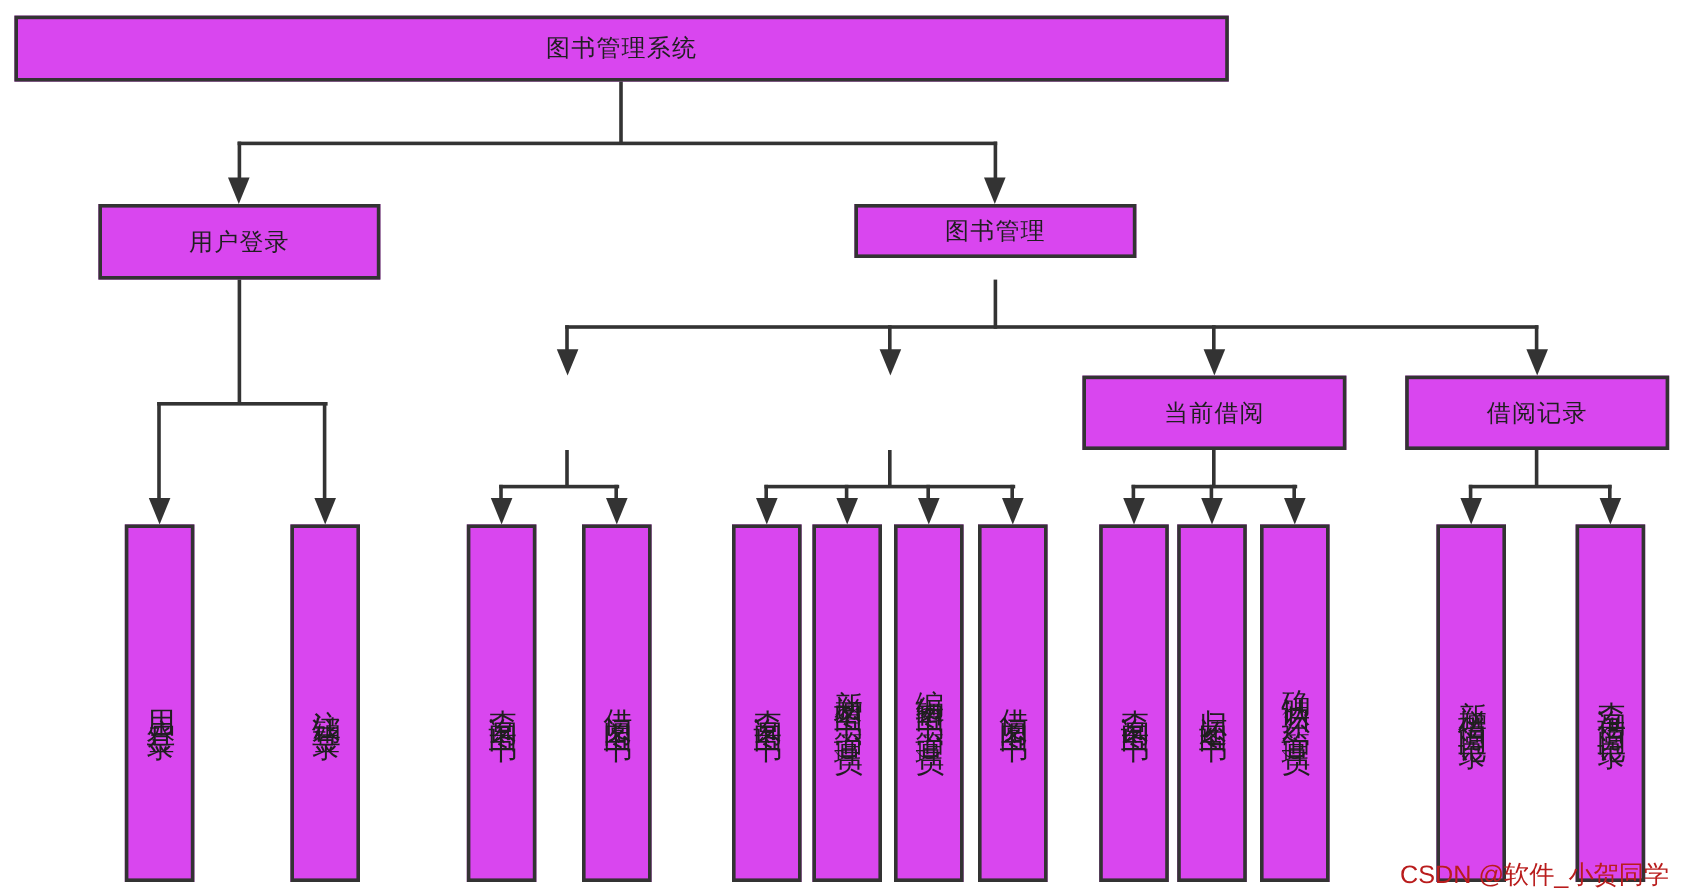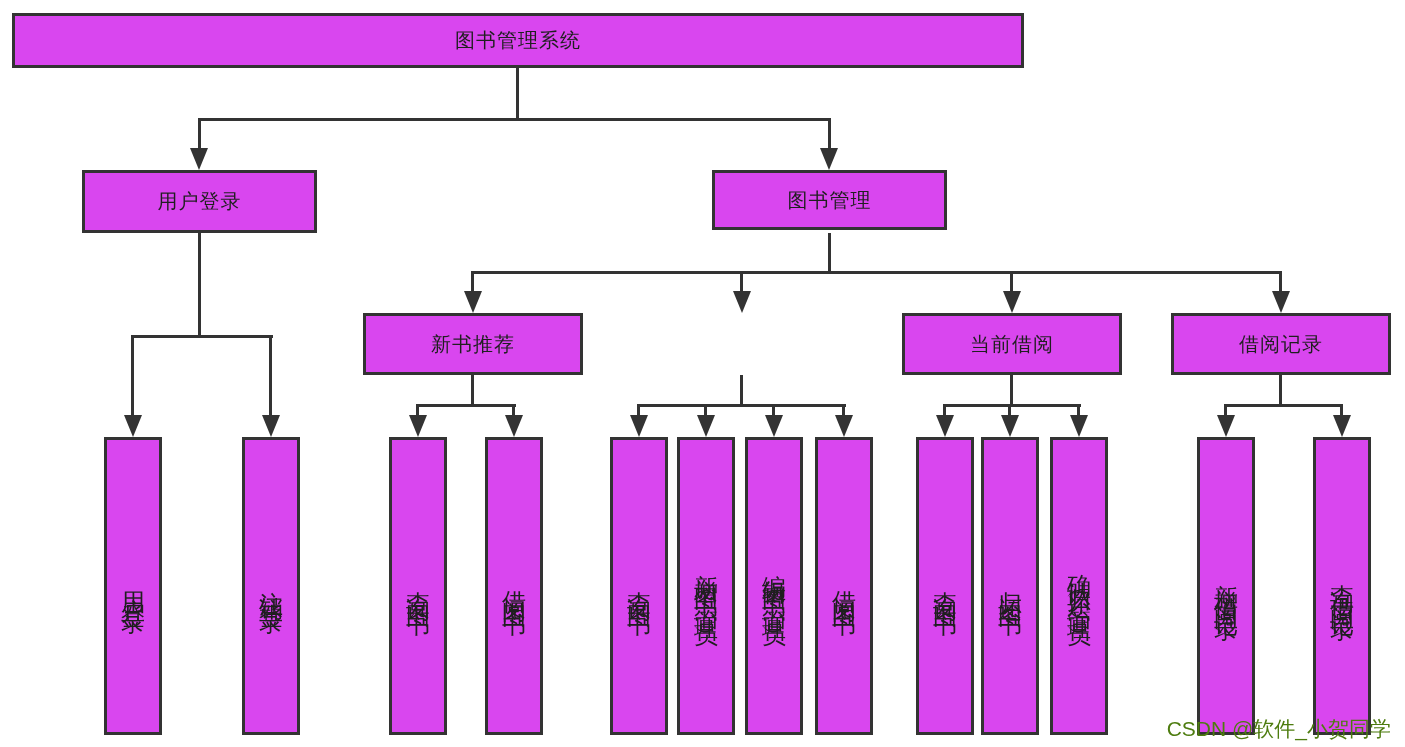--- a/index.html
+++ b/index.html
@@ -21,21 +21,21 @@
   .hline, .vline { position:absolute; background:#333333; }
   .hline { height:3px; }
   .vline { width:3px; }
   .arrow {
     position:absolute; width:0; height:0;
     border-left:9px solid transparent; border-right:9px solid transparent;
     border-top:22px solid #333333;
   }
   .watermark {
     position:absolute; right:14px; bottom:4px;
-    font-size:21px; color:#4d7c0f; z-index:6; white-space:nowrap;
+    font-size:21px; color:#b91c1c; z-index:6; white-space:nowrap;
   }
 </style>
 </head>
 <body>
 
 <div class="stage">
 
   <div class="box h" style="left:12px; top:13px; width:1012px; height:55px;">
     <span>图书管理系统</span>
   </div>
@@ -43,21 +43,21 @@
   <div class="vline" style="left:516px; top:68px;  height:52px;"></div>
   <div class="hline" style="left:198px; top:118px; width:633px;"></div>
   <div class="vline" style="left:198px; top:118px; height:34px;"></div>
   <div class="arrow" style="left:190px; top:148px;"></div>
   <div class="vline" style="left:828px; top:118px; height:34px;"></div>
   <div class="arrow" style="left:820px; top:148px;"></div>
 
   <div class="box h" style="left:82px; top:170px; width:235px; height:63px;">
     <span>用户登录</span>
   </div>
-  <div class="box h" style="left:712px; top:170px; width:235px; height:60px;">
+  <div class="box h" style="left:712px; top:170px; width:235px; height:45px;">
     <span>图书管理</span>
   </div>
 
   <div class="vline" style="left:198px; top:233px; height:104px;"></div>
   <div class="hline" style="left:131px; top:335px; width:142px;"></div>
   <div class="vline" style="left:131px; top:335px; height:82px;"></div>
   <div class="arrow" style="left:124px; top:415px;"></div>
   <div class="vline" style="left:269px; top:335px; height:82px;"></div>
   <div class="arrow" style="left:262px; top:415px;"></div>
 
@@ -65,23 +65,20 @@
   <div class="hline" style="left:471px;  top:271px; width:811px;"></div>
   <div class="vline" style="left:471px;  top:271px; height:24px;"></div>
   <div class="arrow" style="left:464px;  top:291px;"></div>
   <div class="vline" style="left:740px;  top:271px; height:24px;"></div>
   <div class="arrow" style="left:733px;  top:291px;"></div>
   <div class="vline" style="left:1010px; top:271px; height:24px;"></div>
   <div class="arrow" style="left:1003px; top:291px;"></div>
   <div class="vline" style="left:1279px; top:271px; height:24px;"></div>
   <div class="arrow" style="left:1272px; top:291px;"></div>
 
-  <div class="box h" style="left:363px;  top:313px; width:220px; height:62px;">
-    <span>新书推荐</span>
-  </div>
   <div class="box h" style="left:902px;  top:313px; width:220px; height:62px;">
     <span>当前借阅</span>
   </div>
   <div class="box h" style="left:1171px; top:313px; width:220px; height:62px;justify-content:center;">
     <span>借阅记录</span>
   </div>
 
   <div class="vline" style="left:471px; top:375px; height:31px;"></div>
   <div class="hline" style="left:416px; top:404px; width:100px;"></div>
   <div class="vline" style="left:416px; top:404px; height:14px;"></div>

